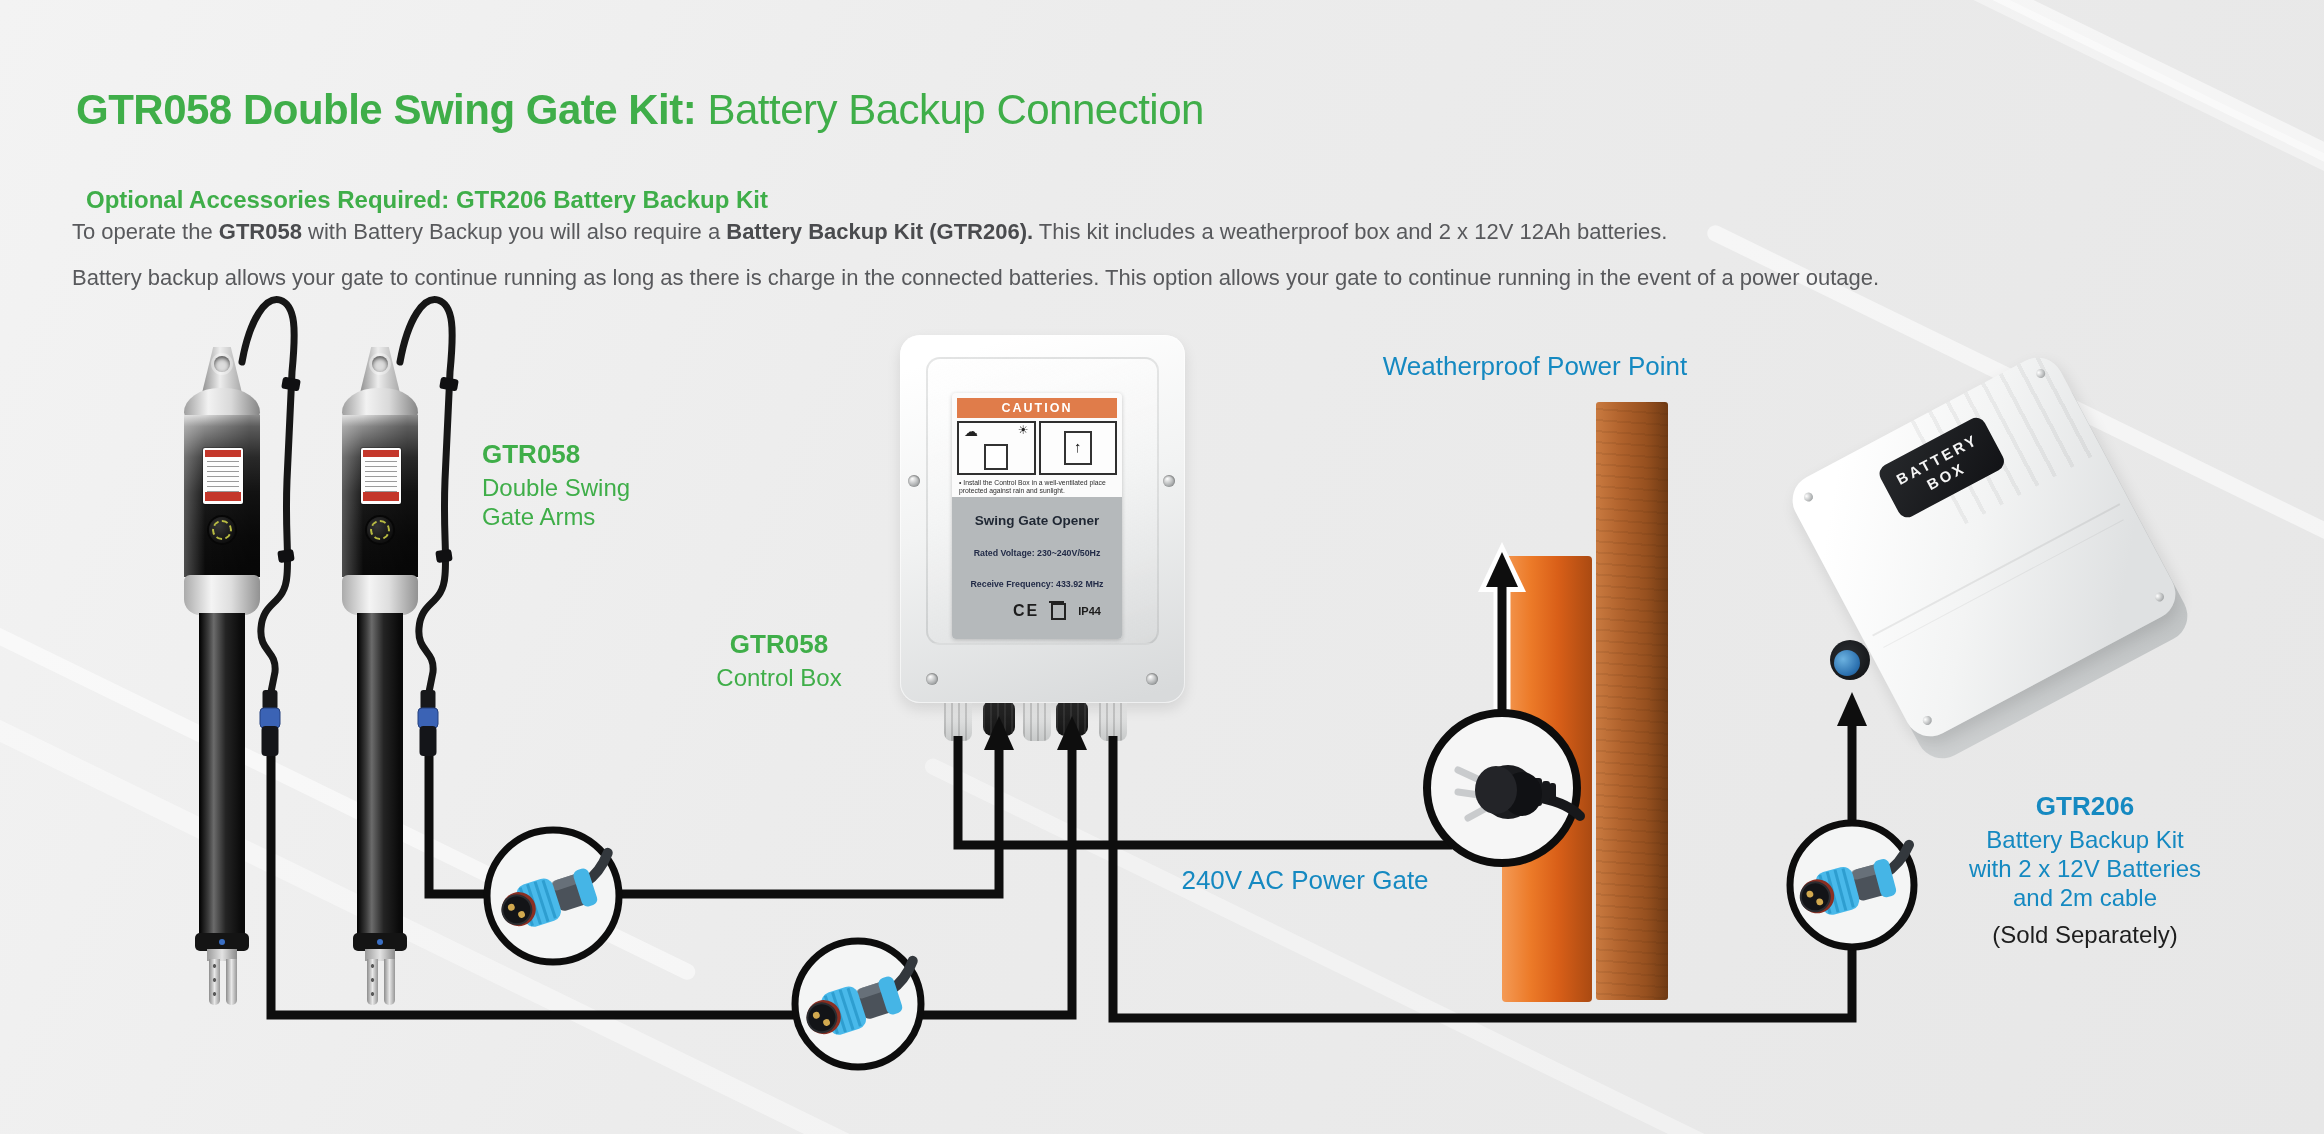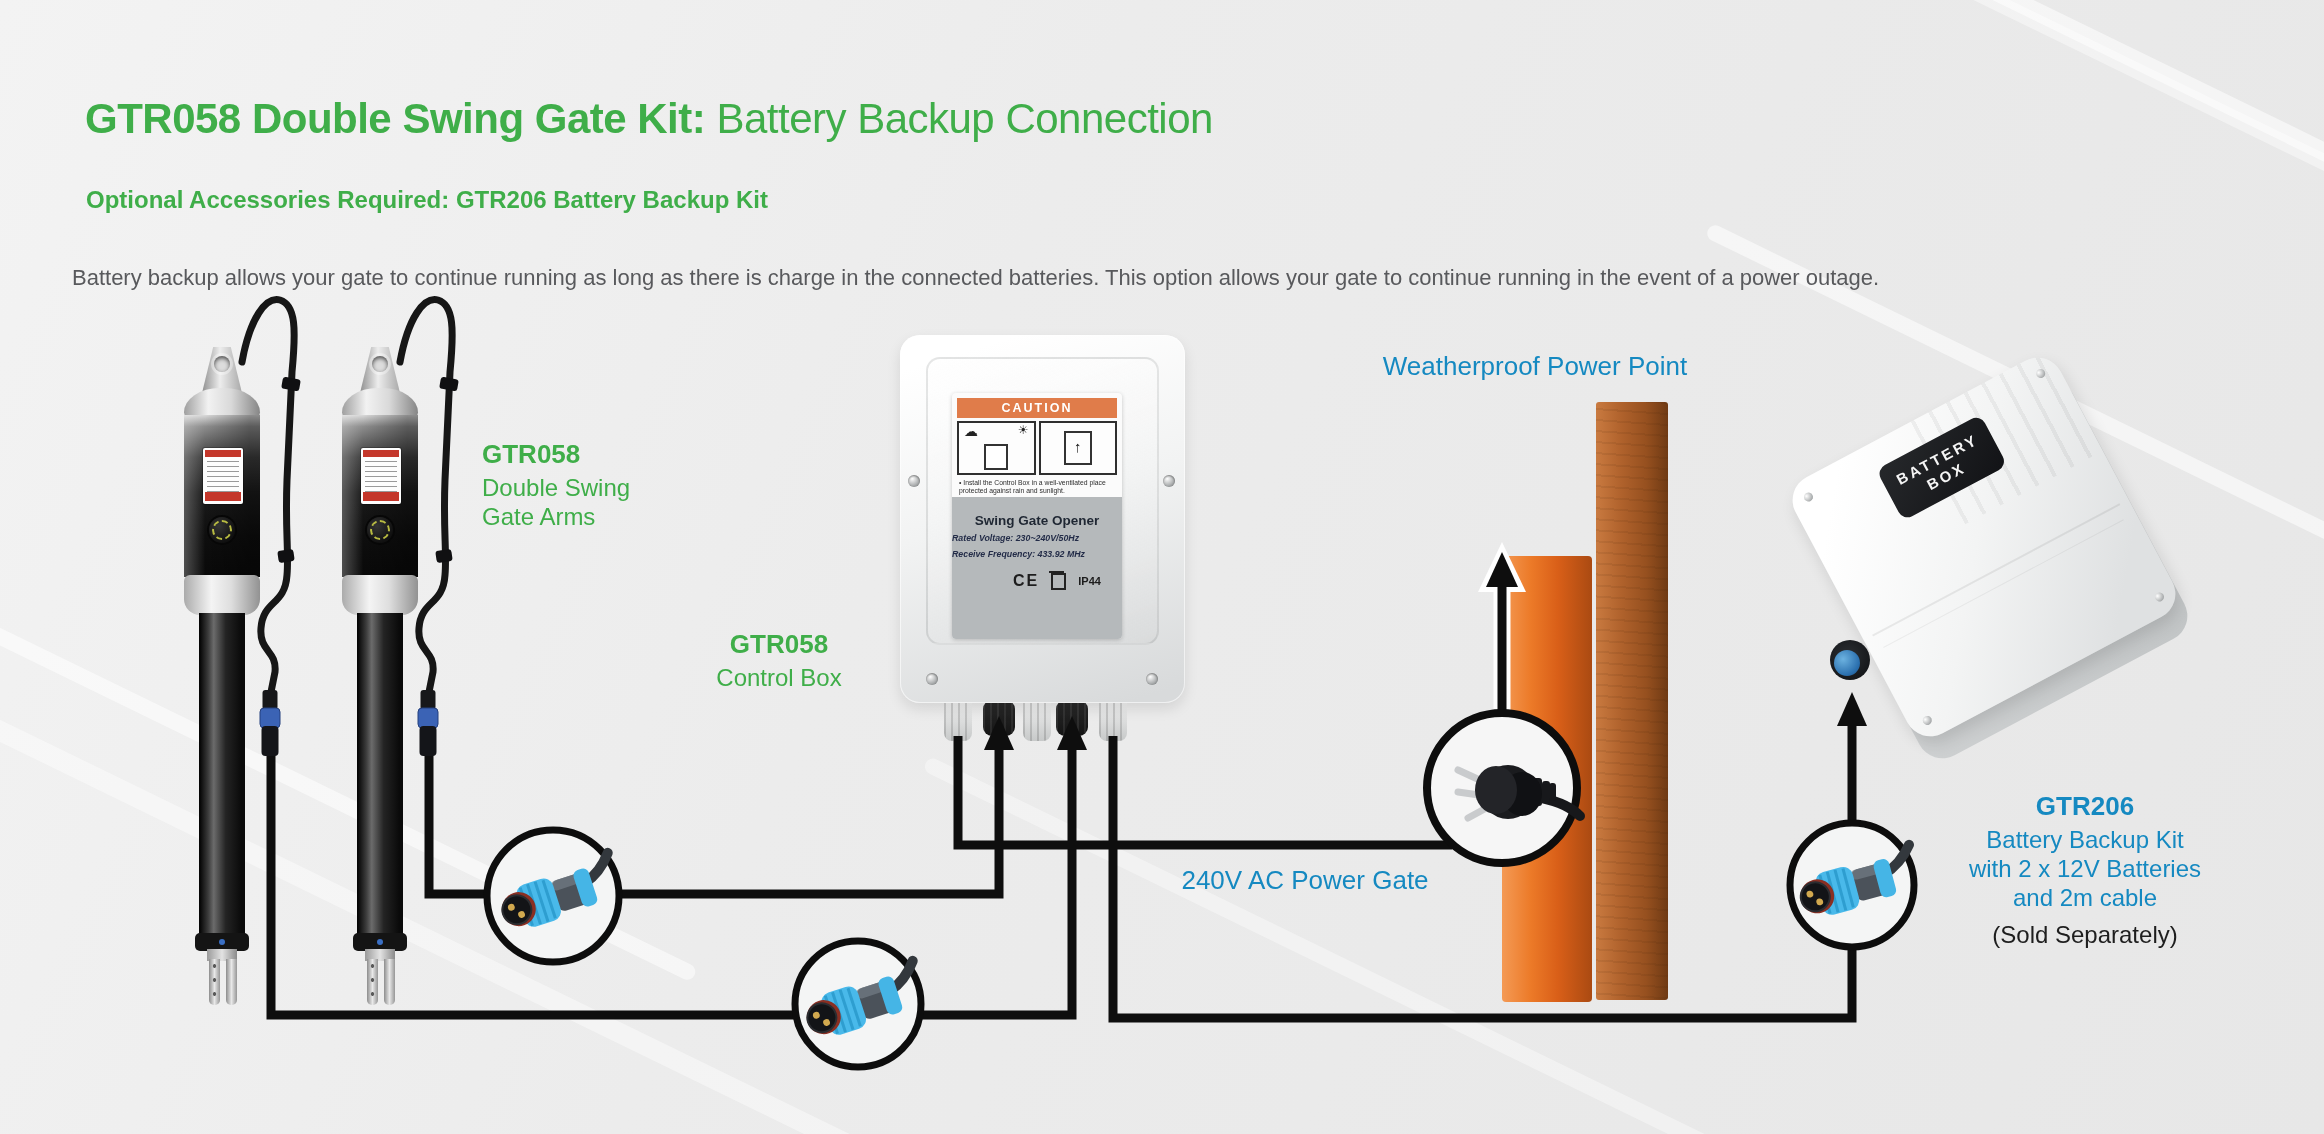--- a/index.html
+++ b/index.html
@@ -10,21 +10,21 @@
   }
   
   .stripe{position:absolute;background:rgba(255,255,255,.55);transform:rotate(26deg);border-radius:8px;}
   .s1{left:1420px;top:-30px;width:1100px;height:18px;}
   .s2{left:1540px;top:40px;width:1100px;height:16px;background:rgba(255,255,255,.42);}
   .s3{left:1660px;top:430px;width:950px;height:16px;}
   .s4{left:-160px;top:770px;width:900px;height:16px;}
   .s5{left:-80px;top:950px;width:1100px;height:20px;background:rgba(255,255,255,.42);}
   .s6{left:860px;top:1040px;width:1300px;height:16px;background:rgba(255,255,255,.38);}
   
-  .title{position:absolute;left:72px;top:82px;margin:13px;font-size:42px;letter-spacing:-.5px;color:#3fae49;font-weight:400;white-space:nowrap;}
+  .title{position:absolute;left:72px;top:82px;margin:4px;font-size:42px;letter-spacing:-.5px;color:#3fae49;font-weight:400;white-space:nowrap;}
   .title b{font-weight:800;}
   .subtitle{position:absolute;left:72px;top:172px;margin:14px;font-size:24px;font-weight:700;color:#3fae49;white-space:nowrap;}
   .para{position:absolute;left:72px;margin:0;font-size:22px;color:#58595c;white-space:nowrap;}
   .para b{color:#4a4b4e;}
   .p1{top:219px;} .p2{top:265px;}
   
   .lbl-green{color:#3fae49;} .lbl-blue{color:#1589c1;}
   .dlabel{position:absolute;font-size:24px;line-height:29px;z-index:6;}
   .dlabel .code{font-size:26px;font-weight:800;display:block;margin-bottom:4px;}
   .arms-label{left:482px;top:440px;text-align:left;}
@@ -83,21 +83,21 @@
   .picto{flex:1;border:2px solid #2f2f2f;background:#fdfdfd;position:relative;}
   .picto .cloud{position:absolute;left:5px;top:0;font-size:14px;color:#222;}
   .picto .sun{position:absolute;right:5px;top:0;font-size:12px;color:#222;}
   .picto .minibox{position:absolute;left:50%;bottom:3px;transform:translateX(-50%);width:20px;height:22px;border:2px solid #333;background:#fff;}
   .picto .minibox2{position:absolute;left:50%;top:50%;transform:translate(-50%,-50%);width:24px;height:30px;border:2px solid #333;
     text-align:center;font-size:15px;font-weight:700;line-height:28px;color:#111;}
   .bullets{margin:4px 7px 0;font-size:6.8px;line-height:8.2px;color:#2e2e2e;text-align:left;}
   .bullets p{margin:0 0 2px;}
   .sticker-gray{position:absolute;left:0;right:0;bottom:0;height:126px;background:#b5b9bb;padding-top:16px;}
   .prodname{font-size:13.5px;font-weight:800;color:#1f2733;text-align:center;margin:0;}
-  .spec{font-size:8.8px;font-weight:700;color:#232c48;text-align:left;margin:5px 0 0;line-height:11px;font-style:italic;}
+  .spec{font-size:8.8px;font-weight:700;color:#232c48;text-align:center;margin:20px 0 0;line-height:11px;}
   .certrow{display:flex;justify-content:center;align-items:center;gap:12px;margin-top:12px;margin-left:40px;}
   .ce{font-size:16px;font-weight:700;color:#1d1d1d;letter-spacing:2px;}
   .bin{width:11px;height:13px;border:2px solid #222;position:relative;}
   .bin:before{content:"";position:absolute;left:-4px;top:-4px;width:15px;height:2px;background:#222;}
   .ip{font-size:11px;font-weight:800;color:#1d1d1d;}
   .gland{position:absolute;z-index:2;}
   .gland-w{width:28px;height:46px;top:695px;border-radius:8px;
     background:repeating-linear-gradient(90deg,rgba(0,0,0,.14) 0 2px,transparent 2px 7px),linear-gradient(180deg,#f7f7f7,#c7c9c9);}
   .gland-b{width:32px;height:36px;top:700px;border-radius:9px;
     background:repeating-linear-gradient(90deg,rgba(255,255,255,.08) 0 2px,transparent 2px 7px),linear-gradient(180deg,#2a2a2a,#141414);}
@@ -156,20 +156,21 @@
     <div class="stripe s1"></div>
     <div class="stripe s2"></div>
     <div class="stripe s3"></div>
     <div class="stripe s4"></div>
     <div class="stripe s5"></div>
     <div class="stripe s6"></div>
   </div>
 
   <h1 class="title"><b>GTR058 Double Swing Gate Kit:</b><span> Battery Backup Connection</span></h1>
   <p class="subtitle">Optional Accessories Required: GTR206 Battery Backup Kit</p>
+  <p class="para p1"><span>To operate the </span><b>GTR058</b><span> with Battery Backup you will also require a </span><b>Battery Backup Kit (GTR206).</b><span> This kit includes a weatherproof box and 2 x 12V 12Ah batteries.</span></p>
   <p class="para p2">Battery backup allows your gate to continue running as long as there is charge in the connected batteries. This option allows your gate to continue running in the event of a power outage.</p>
 
   <div class="arm arm1">
     <div class="eyelet"></div>
     <div class="eyelet-hole"></div>
     <div class="cap"></div>
     <div class="abody"></div>
     <div class="alabel">
         <div class="lines"></div>
       </div>

